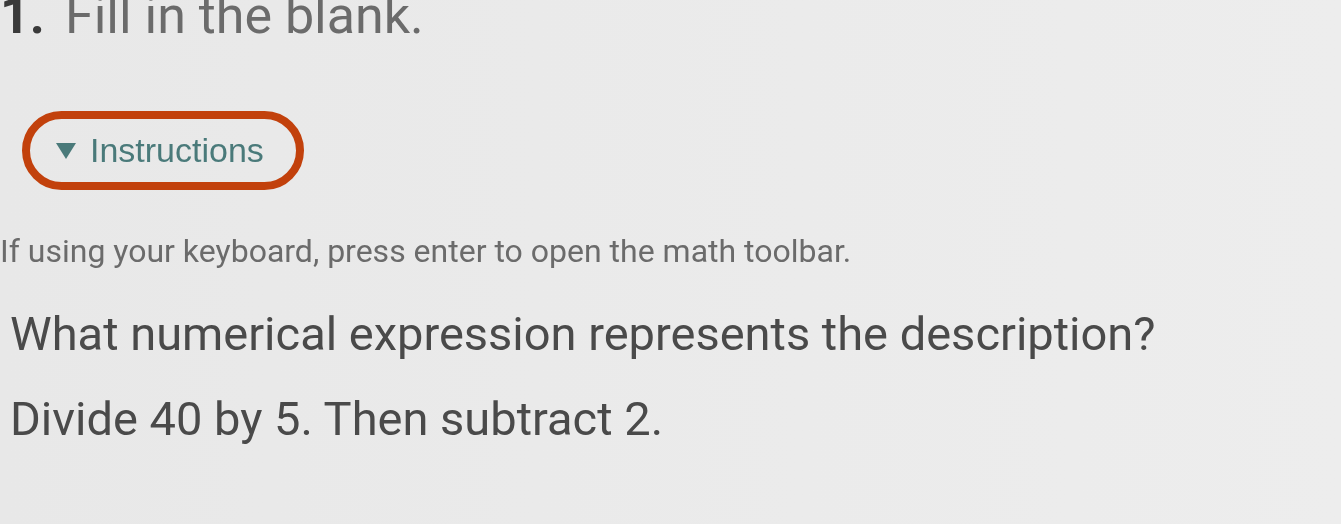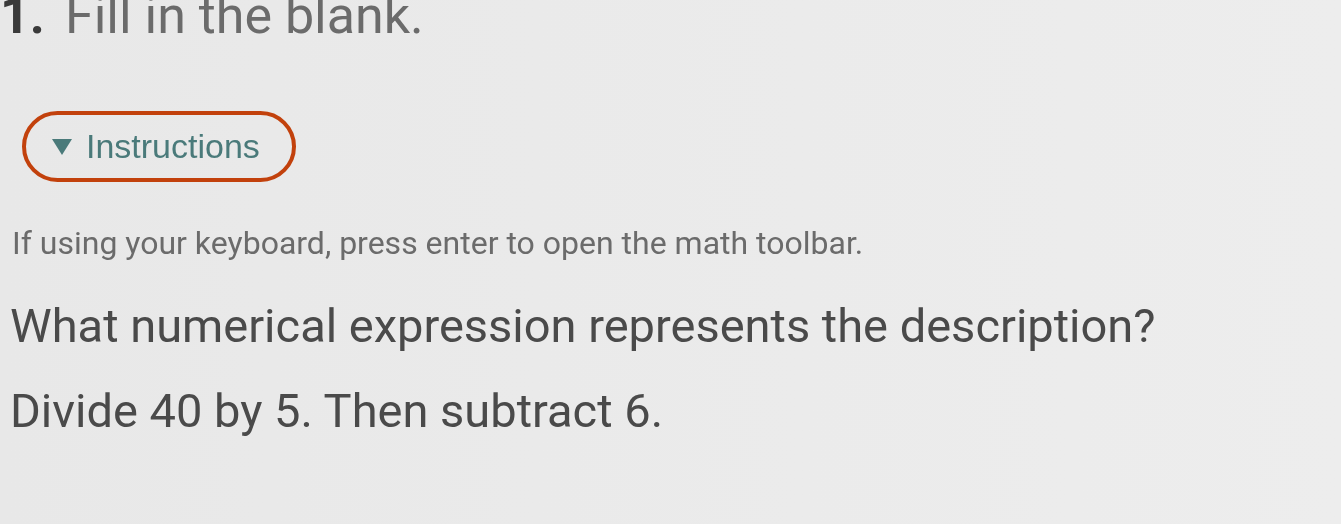--- a/index.html
+++ b/index.html
@@ -38,21 +38,21 @@
     }
 
     .instructions-wrapper {
       margin-top: 65px;
       margin-left: 22px;
     }
 
     .instructions-button {
       display: inline-flex;
       align-items: center;
-      border: 4px solid #c2410c;
+      border: 8px solid #c2410c;
       border-radius: 999px;
       padding: 12px 32px 12px 26px;
       background: transparent;
       cursor: pointer;
       font-size: 34px;
       color: #4a7a7a;
     }
 
     .triangle-icon {
       display: inline-block;
@@ -64,21 +64,20 @@
       margin-right: 14px;
     }
 
     .instructions-label {
       color: #4a7a7a;
       font-weight: 400;
     }
 
     .helper-text {
       margin-top: 42px;
-      margin-left: 12px;
       font-size: 32px;
       color: #6b6b6b;
     }
 
     .question-text {
       margin-top: 36px;
       margin-left: 10px;
       font-size: 47px;
       color: #4a4a4a;
       font-weight: 400;
@@ -104,13 +103,13 @@
   <button class="instructions-button">
     <span class="triangle-icon"></span>
     <span class="instructions-label">Instructions</span>
   </button>
 </div>
 
 <div class="helper-text">If using your keyboard, press enter to open the math toolbar.</div>
 
 <div class="question-text">What numerical expression represents the description?</div>
 
-<div class="instruction-text">Divide 40 by 5. Then subtract 6.</div>
+<div class="instruction-text">Divide 40 by 5. Then subtract 2.</div>
 
 </body></html>

